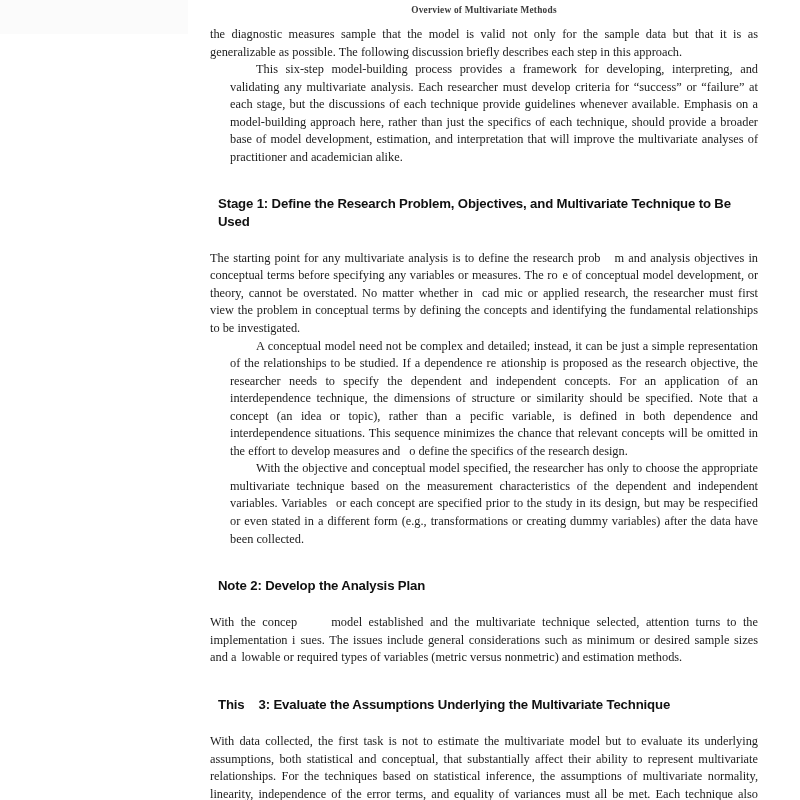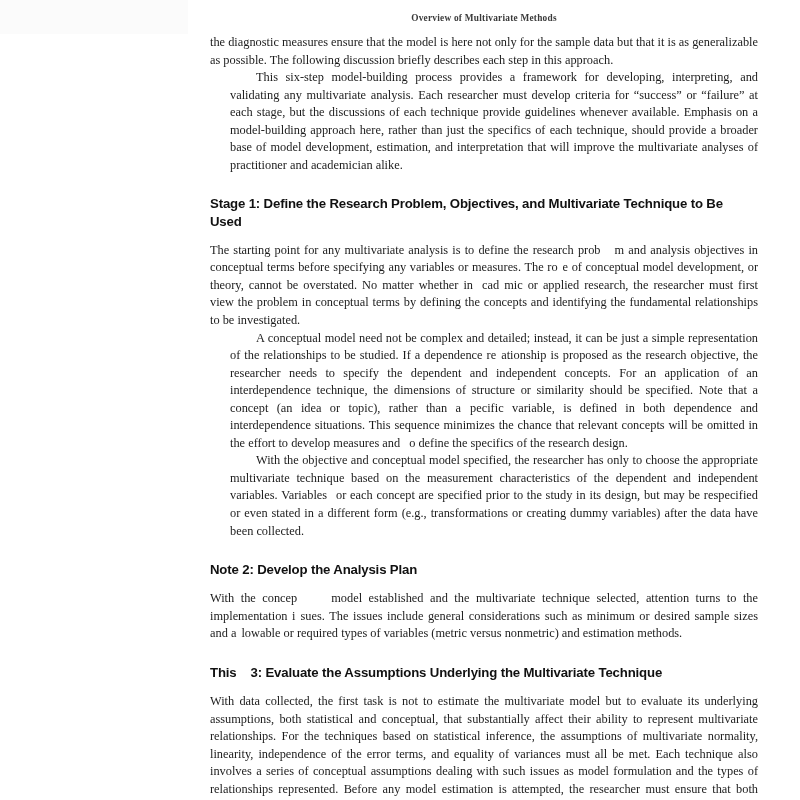--- a/index.html
+++ b/index.html
@@ -24,21 +24,21 @@
     top: 0;
     width: 188px;
     height: 34px;
     background: #fbfbfb;
     pointer-events: none;
   }
 
   .page {
     position: absolute;
     left: 0;
-    top: 12px;
+    top: 4px;
     width: 800px;
     height: 584px;
     box-sizing: border-box;
   }
 
   .running-header {
     position: absolute;
     left: 210px;
     top: 1px;
     width: 548px;
@@ -72,21 +72,21 @@
     text-indent: 26px;
     margin-left: 20px;
   }
 
   h2.section {
     font-family: "Liberation Sans", "DejaVu Sans", sans-serif;
     font-size: 13.2px;
     line-height: 17.2px;
     font-weight: bold;
     color: #111111;
-    margin: 0;
+    margin: 8px;
     letter-spacing: -0.15px;
   }
 
   .sp-before-head { height: 21px; }
   .sp-after-head  { height: 12px; }
 
   
   .dropout { display: inline-block; }
   .dropout.w1 { width: 5px; }
   .dropout.w2 { width: 9px; }
@@ -97,21 +97,21 @@
 <body>
 
 <div class="scan-edge"></div>
 
 <div class="page">
 
   <div class="running-header">Overview of Multivariate Methods</div>
 
   <div class="column">
 
-    <p class="body">the diagnostic measures ensure that the model is here not only for the sample data but that it is as generalizable as possible. The following discussion briefly describes each step in this approach.</p>
+    <p class="body">the diagnostic measures sample that the model is valid not only for the sample data but that it is as generalizable as possible. The following discussion briefly describes each step in this approach.</p>
 
     <p class="body indent">This six-step model-building process provides a framework for developing, interpreting, and validating any multivariate analysis. Each researcher must develop criteria for “success” or “failure” at each stage, but the discussions of each technique provide guidelines whenever available. Emphasis on a model-building approach here, rather than just the specifics of each technique, should provide a broader base of model development, estimation, and interpretation that will improve the multivariate analyses of practitioner and academician alike.</p>
 
     <div class="sp-before-head"></div>
 
     <h2 class="section">Stage 1: Define the Research Problem, Objectives, and Multivariate Technique to Be Used</h2>
 
     <div class="sp-after-head"></div>
 
     <p class="body"><span>The starting point for any multivariate analysis is to define the research prob</span><span class="dropout w3"></span><span>m and analysis objectives in conceptual terms before specifying any variables or measures. The ro</span><span class="dropout w1"></span><span>e of conceptual model development, or theory, cannot be overstated. No matter whether in</span><span class="dropout w2"></span><span>cad</span><span class="dropout w1"></span><span>mic or applied research, the researcher must first view the problem in conceptual terms by defining the concepts and identifying the fundamental relationships to be investigated.</span></p>

